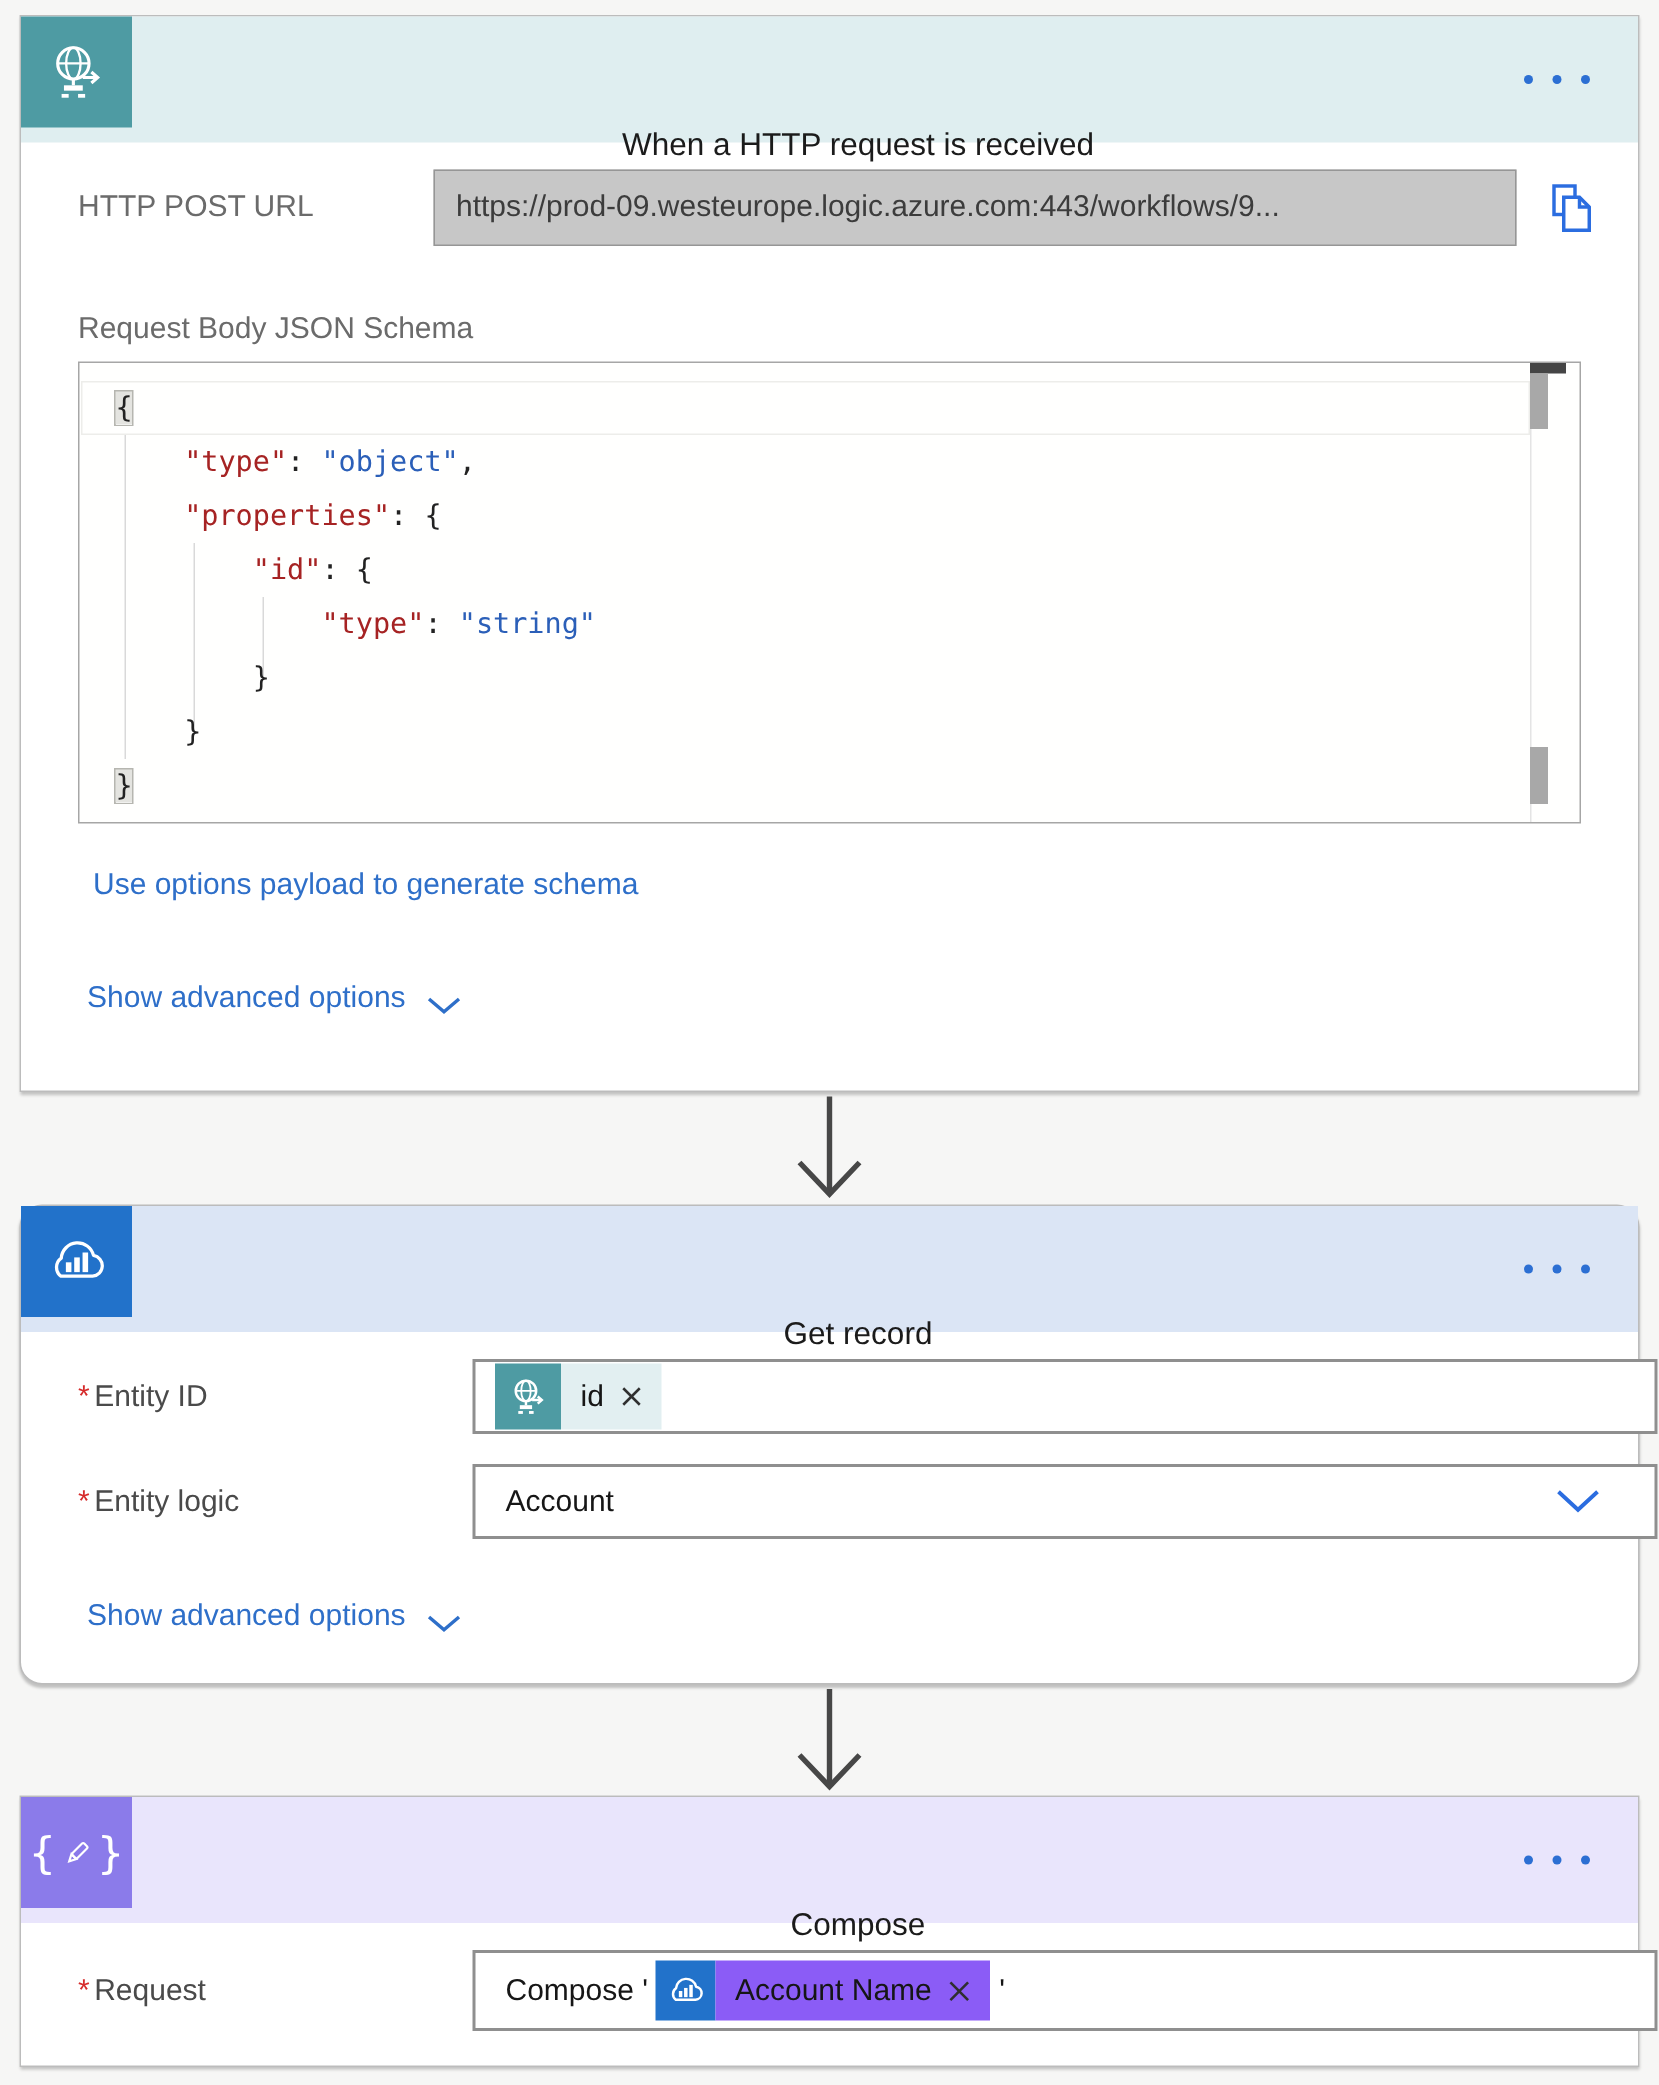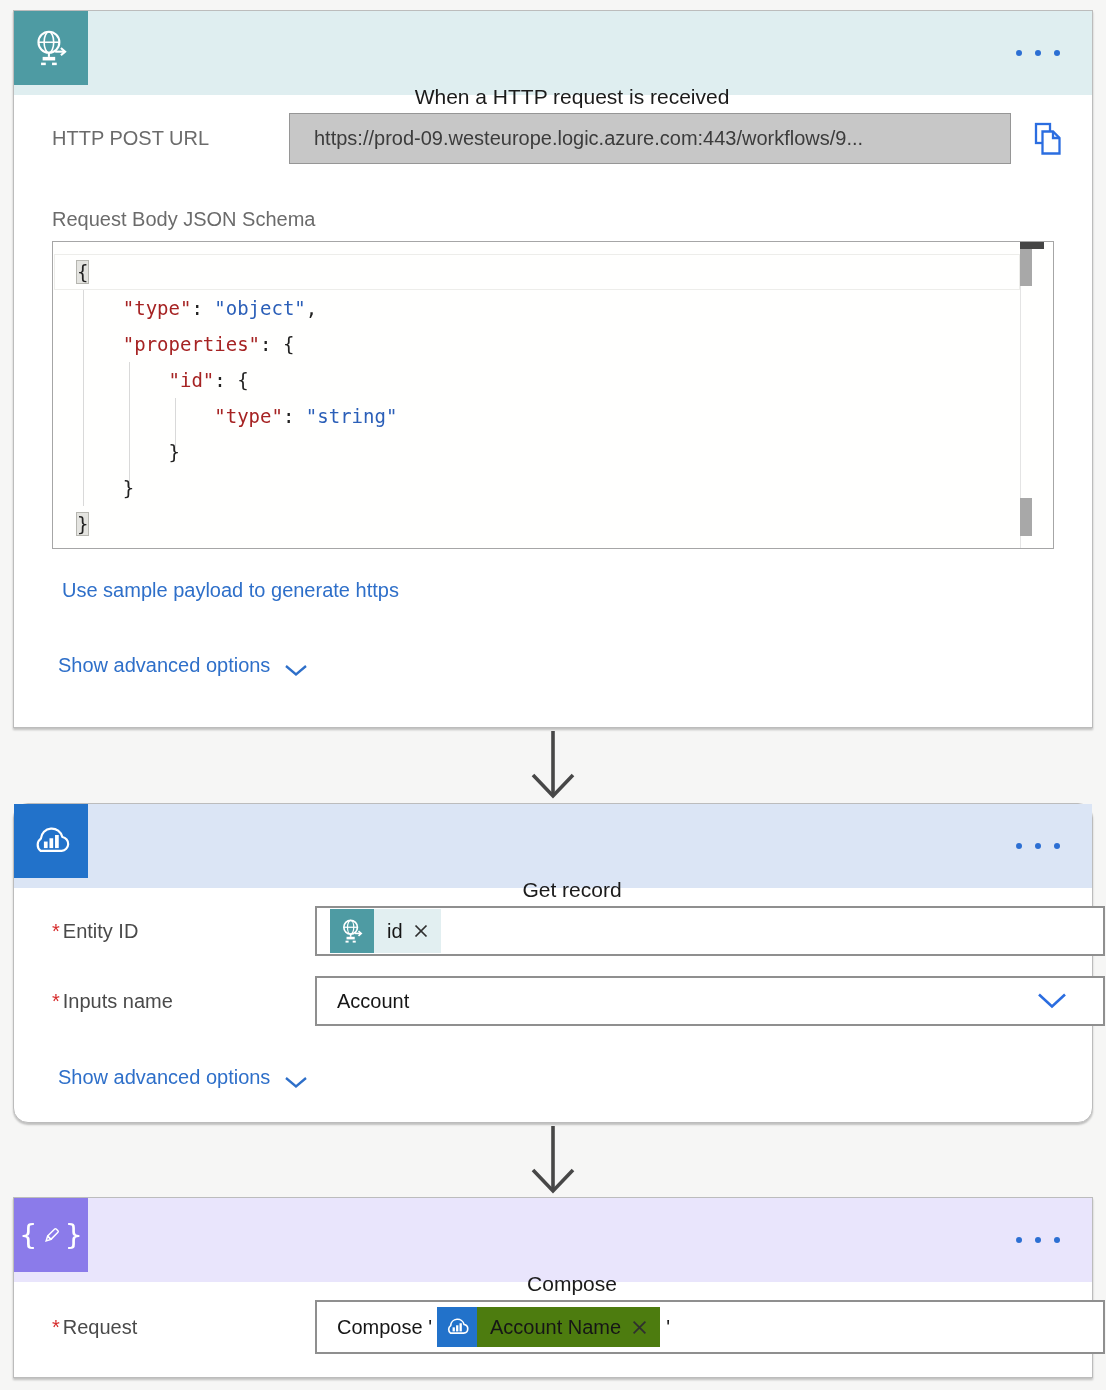--- a/index.html
+++ b/index.html
@@ -25,21 +25,21 @@
   #trigger-card { margin-top:10px; height:718px; }
   #trigger-card .card-header { background:#dfeef0; }
   #trigger-card .icon-block { background:#4e9ba3; }
 
   .row-url { display:flex; align-items:center; margin:18px 28px 0 38px; }
   .f-label { width:237px; flex:0 0 237px; font-size:20px; color:#6b6b6b; }
   .url-input {
     width:737px; height:51px; background:#c7c7c7;
     border:1px solid #969696; color:#3c3c3c;
     font-size:20px; font-family:"Liberation Sans", sans-serif;
-    padding:0 24px; white-space:nowrap; overflow:hidden; text-overflow:ellipsis;
+    padding:0 14px; white-space:nowrap; overflow:hidden; text-overflow:ellipsis;
   }
   .copy-btn { margin-left:22px; background:none; border:none; cursor:pointer; display:flex; }
 
   .schema-label { margin:44px 0 10px 38px; font-size:20px; color:#6b6b6b; }
 
   .editor {
     position:relative; margin:0 38px; height:308px;
     border:1px solid #a6a6a6; background:#fffffe;
     font-family:"DejaVu Sans Mono", monospace; font-size:19px;
     overflow:hidden;
@@ -83,21 +83,21 @@
     width:790px; flex:0 0 790px; height:50px;
     border:2px solid #8f8f8f; background:#fff;
     display:flex; align-items:center; position:relative;margin-left:26px;
   }
   .token { display:flex; align-items:center; height:44px; margin-left:13px; cursor:default; }
   .token .t-icon { width:44px; height:44px; flex:0 0 44px; display:flex; align-items:center; justify-content:center; }
   .t-teal .t-icon { background:#4e9ba3; }
   .t-blue .t-icon { background:#2272ca; }
   .t-body { height:100%; display:flex; align-items:center; gap:11px; padding:0 13px; font-size:20px; color:#161616; }
   .t-teal .t-body { background:#e2eff1; }
-  .t-blue .t-body { background:#4d7c0f; }
+  .t-blue .t-body { background:#8b5cf6; }
   .t-x { display:flex; cursor:pointer; }
 
   .select-value { margin-left:20px; font-size:20px; color:#161616; }
   .dd-chevron { position:absolute; right:36px; top:50%; transform:translateY(-50%); display:flex; cursor:pointer; }
   #getrecord-card .adv-row { margin:40px 0 0 44px; }
 
   
   #compose-card { height:181px; }
   #compose-card .card-header { background:#e9e5fc; }
   #compose-card .icon-block { background:#8b7bea; }
@@ -169,21 +169,21 @@
           <div class="cl"><span class="seg-p">    }</span></div>
           <div class="cl"><span class="seg-p bh">}</span></div>
         </div>
       <div class="ruler-sep"></div>
       <div class="ruler-strip"></div>
       <div class="sb-thumb sb-t1"></div>
       <div class="sb-thumb sb-t2"></div>
     </div>
 
     <div class="sample-row">
-      <button class="link">Use sample payload to generate https</button>
+      <button class="link">Use options payload to generate schema</button>
     </div>
 
     <div class="adv-row">
       <button class="link">Show advanced options</button>
       <svg width="24" height="13" viewBox="0 0 24 13" fill="none">
         <polyline points="2,2 12,10.5 22,2" stroke="#2e6fc9" stroke-width="2.3"></polyline>
       </svg>
     </div>
   </div>
 
@@ -239,21 +239,21 @@
                 <line x1="12.5" y1="1.5" x2="1.5" y2="12.5" stroke="#2f2f2f" stroke-width="1.7"></line>
               </svg>
             </span>
           </div>
         </div>
       </div>
     </div>
 
     <div class="frow" style="margin-top:20px;">
       <div class="req-label">
-        <span class="req-star">*</span><span>Inputs name</span>
+        <span class="req-star">*</span><span>Entity logic</span>
       </div>
       <div class="field">
         <span class="select-value">Account</span>
         <span class="dd-chevron">
           <svg width="30" height="17" viewBox="0 0 30 17" fill="none">
             <polyline points="2,2 15,14 28,2" stroke="#2b6de0" stroke-width="2.6"></polyline>
           </svg>
         </span>
       </div>
     </div>

